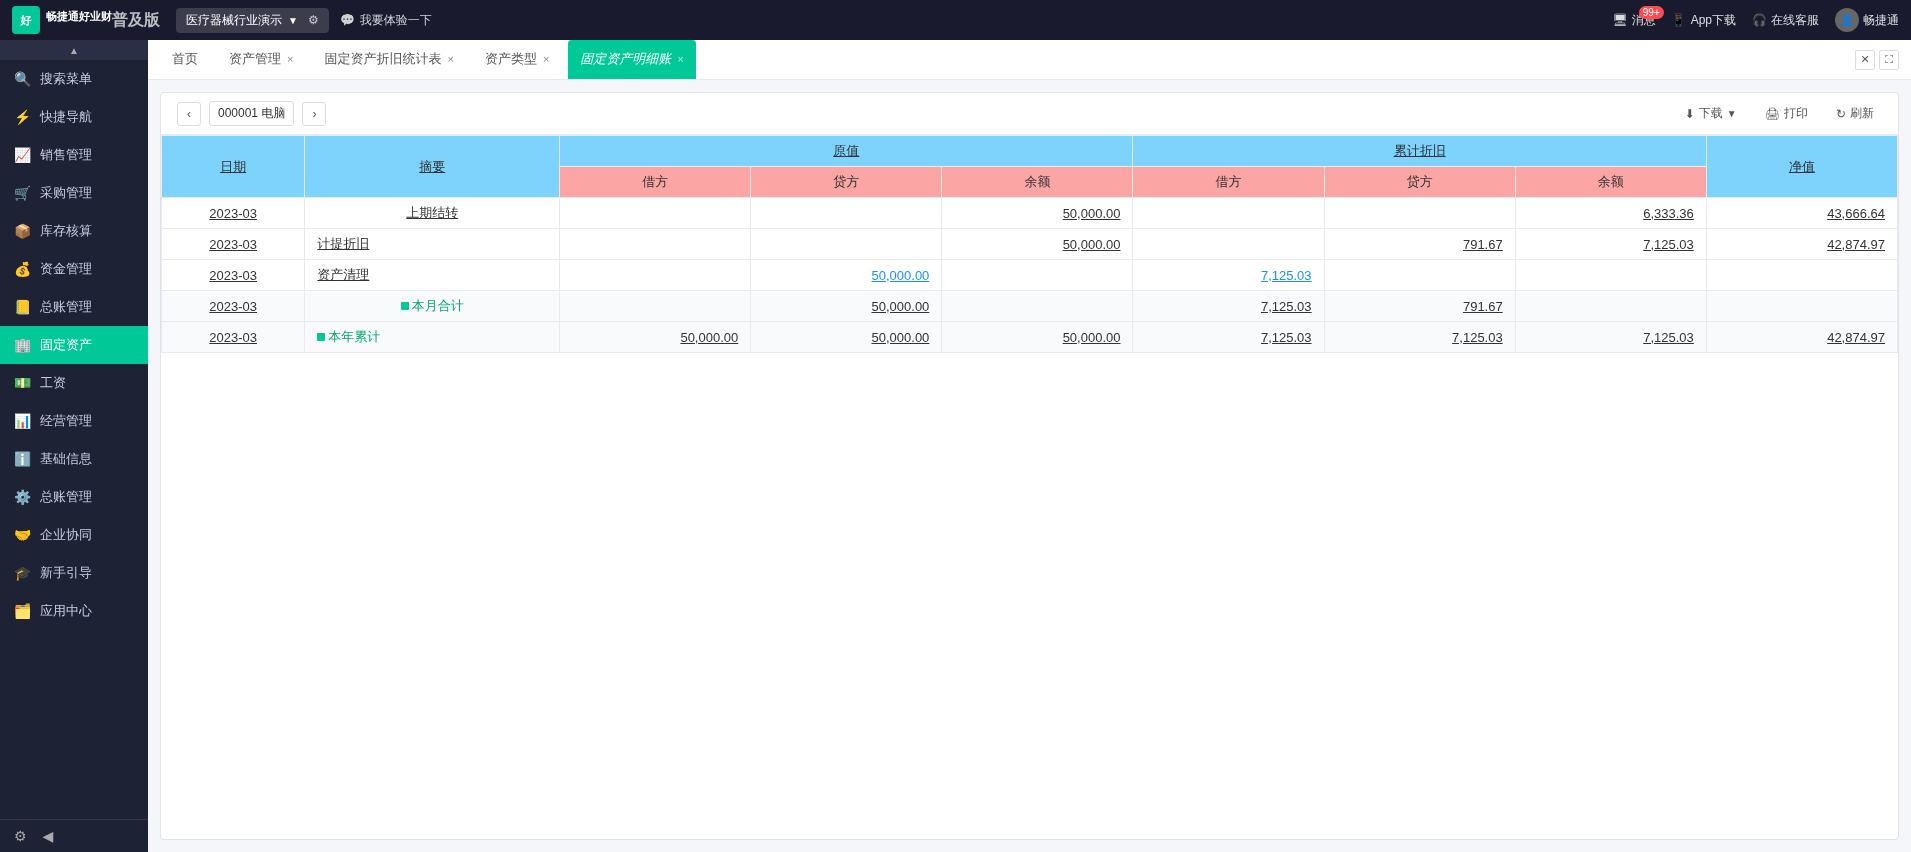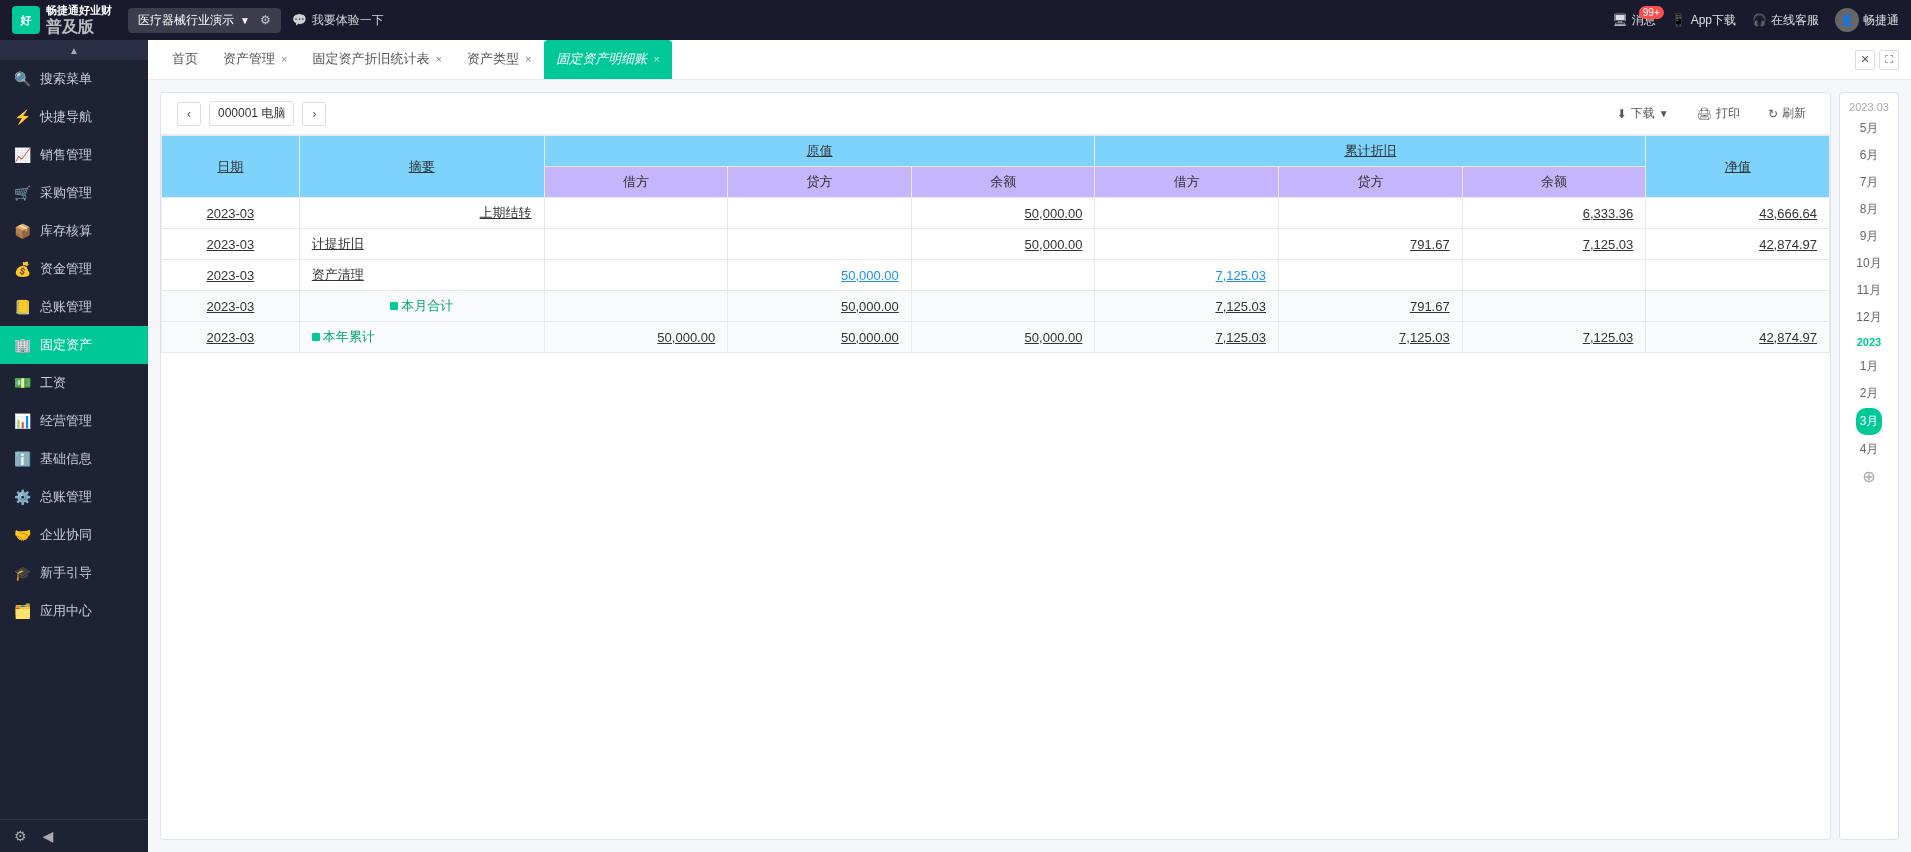--- a/index.html
+++ b/index.html
@@ -29,21 +29,21 @@
       height: 28px;
       background: #00c896;
       border-radius: 4px;
       display: flex;
       align-items: center;
       justify-content: center;
       font-size: 11px;
       color: #fff;
       font-weight: bold;
     }
-    .logo-text { display: flex; flex-direction: column; line-height: 1.2; font-size: 11px; }
+    .logo-text { display: flex; flex-direction: row; line-height: 1.2; font-size: 11px; }
     .topbar-selector {
       background: rgba(255,255,255,0.15);
       border-radius: 4px;
       padding: 4px 10px;
       color: #fff;
       font-size: 12px;
       display: flex;
       align-items: center;
       gap: 6px;
       cursor: pointer;
@@ -278,21 +278,21 @@
       width: 100%;
       border-collapse: collapse;
       font-size: 13px;
     }
     th, td {
       border: 1px solid #e8eaf0;
       padding: 6px 12px;
       text-align: right;
     }
     th {
-      background: #c4b5fd;
+      background: #fca5a5;
       color: #333;
       font-weight: normal;
       text-align: center;
     }
     td { color: #333; text-decoration: underline; }
     td:first-child, td:nth-child(2) { text-align: center; }
     .col-date { width: 90px; }
     .col-summary { width: 160px; }
     .col-amount { width: 120px; }
     .row-subtotal td { background: #f9fafb; }
@@ -489,21 +489,21 @@
 
     <div class="sidebar-footer">
       <span class="sidebar-footer-icon">⚙</span>
       <span class="sidebar-footer-icon">◀</span>
     </div>
   </div>
 
   <div class="content">
 
     <div class="tabbar">
-      <div id="tabs-container" style="display:flex;align-items:center;gap:1px;height:100%;justify-content:space-between;">
+      <div id="tabs-container" style="display:flex;align-items:center;gap:7px;height:100%;justify-content:space-between;">
           <div class="tab">
             <span>首页</span>
           </div>
           <div class="tab">
             <span>资产管理</span>
             <span class="tab-close">×</span>
           </div>
           <div class="tab">
             <span>固定资产折旧统计表</span>
             <span class="tab-close">×</span>
@@ -565,21 +565,21 @@
                 <th class="col-amount">余额</th>
                 <th class="col-amount">借方</th>
                 <th class="col-amount">贷方</th>
                 <th class="col-amount">余额</th>
               </tr>
             </thead>
             <tbody id="table-body">
 
             <tr>
     <td class="col-date">2023-03</td>
-    <td class="col-summary" style="text-align:right;">上期结转</td>
+    <td class="col-summary" style="text-align:center;">上期结转</td>
     <td class="col-amount"></td>
     <td class="col-amount "></td>
     <td class="col-amount">50,000.00</td>
     <td class="col-amount "></td>
     <td class="col-amount"></td>
     <td class="col-amount">6,333.36</td>
     <td class="col-amount">43,666.64</td>
   </tr>
                 <tr>
     <td class="col-date">2023-03</td>
@@ -623,37 +623,16 @@
     <td class="col-amount ">7,125.03</td>
     <td class="col-amount">7,125.03</td>
     <td class="col-amount">7,125.03</td>
     <td class="col-amount">42,874.97</td>
   </tr>
               </tbody>
           </table>
         </div>
       </div>
 
-      <div class="timeline-panel">
-        <div class="timeline-year-header">2023.03</div>
-        <div id="timeline-months-top">
-            <div class="timeline-month">5月</div>
-            <div class="timeline-month">6月</div>
-            <div class="timeline-month">7月</div>
-            <div class="timeline-month">8月</div>
-            <div class="timeline-month">9月</div>
-            <div class="timeline-month">10月</div>
-            <div class="timeline-month">11月</div>
-            <div class="timeline-month">12月</div>
-          </div>
-        <div class="timeline-month year-label">2023</div>
-        <div id="timeline-months-bottom">
-            <div class="timeline-month">1月</div>
-            <div class="timeline-month">2月</div>
-            <div class="timeline-month active">3月</div>
-            <div class="timeline-month">4月</div>
-          </div>
-        <div class="timeline-expand">⊕</div>
-      </div>
 
     </div>
   </div>
 </div>
 
 </body></html>

